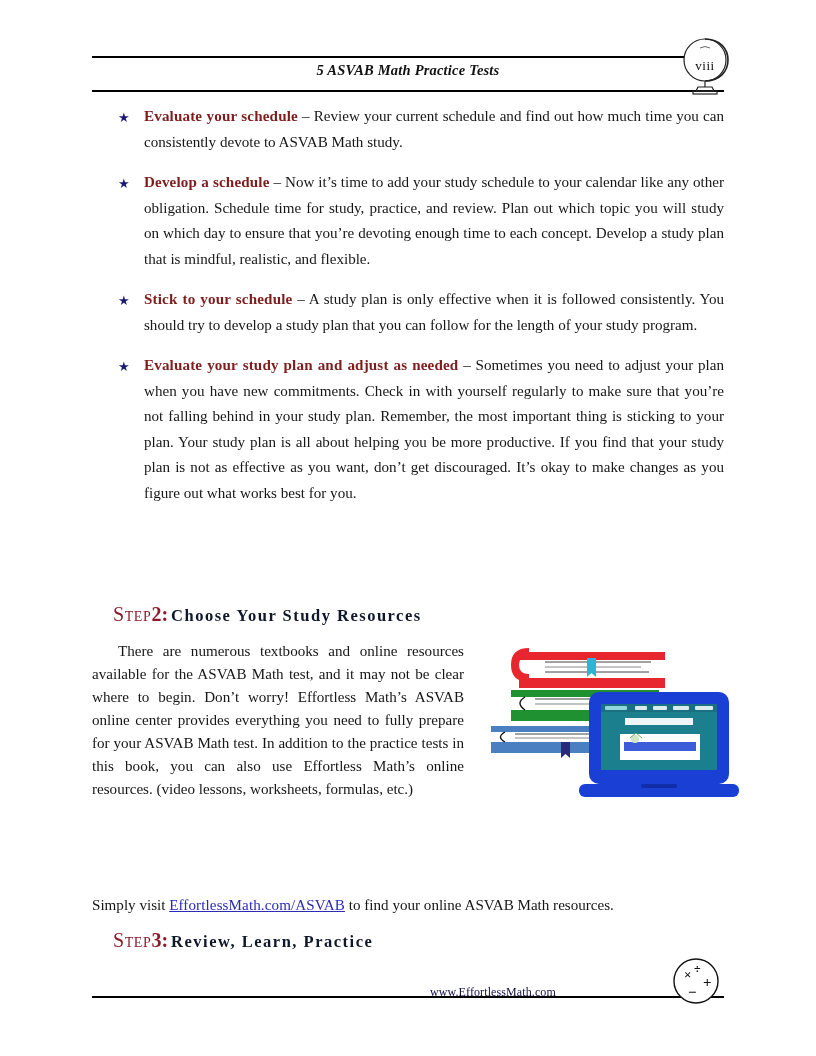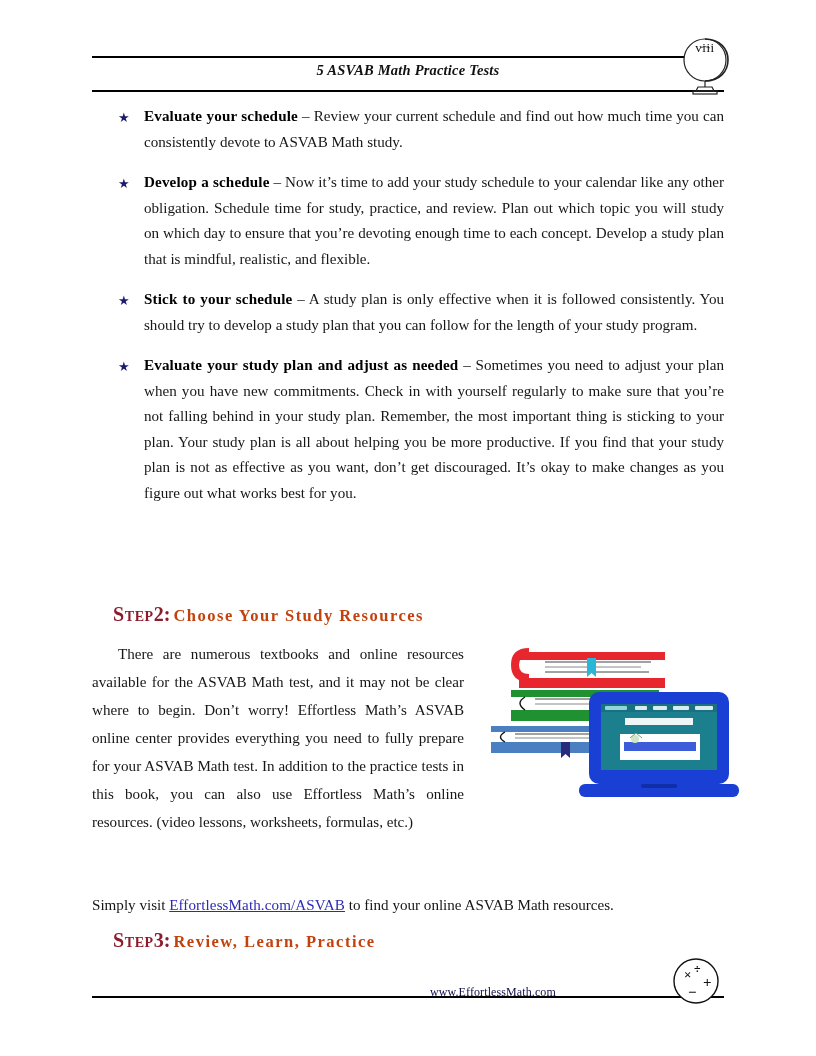--- a/index.html
+++ b/index.html
@@ -57,21 +57,21 @@
   .globe {
     position: absolute;
     left: 676px;
     top: 36px;
     width: 64px;
     height: 62px;
   }
   .globe svg { display:block; }
   .globe-num {
     position: absolute;
-    left: 0; top: 4px;
+    left: 0; top: 22px;
     width: 58px;
     text-align: center;
     font-size: 13px;
     font-family: "Liberation Serif", serif;
     color: #111;
     letter-spacing: 0.5px;
   }
 
   
   .bullets {
@@ -93,59 +93,59 @@
   .star {
     position: absolute;
     left: 0;
     top: 3px;
     color: #1a1a6e;
     font-size: 13px;
     line-height: 22px;
   }
   .lead {
     font-weight: bold;
-    color: #000000;
+    color: #7f1d1d;
     letter-spacing: 0.15px;
   }
 
   
   .step-heading {
     position: absolute;
     white-space: nowrap;
   }
   .step-word {
     color: #8c1c2b;
-    font-weight: bold;
+    font-weight: normal;
     font-variant: small-caps;
     font-size: 20px;
     letter-spacing: 0.6px;
   }
   .step-colon {
     color: #8c1c2b;
     font-weight: bold;
     font-size: 20px;
   }
   .step-title {
-    color: #c2410c;
+    color: #0f172a;
     font-weight: bold;
     font-size: 16.5px;
     letter-spacing: 1.5px;
     margin-left: 3px;
   }
   #step2-heading { left: 113px; top: 603px; }
   #step3-heading { left: 113px; top: 929px; text-align: center; }
 
   
   .para-narrow {
     position: absolute;
     left: 92px;
     top: 640px;
     width: 372px;
     font-size: 15.1px;
-    line-height: 28px;
+    line-height: 23px;
     text-align: justify;
     text-indent: 26px;
     color: #161616;
   }
   .para-wide {
     position: absolute;
     left: 92px;
     top: 857px;
     width: 632px;
     font-size: 15.1px;

